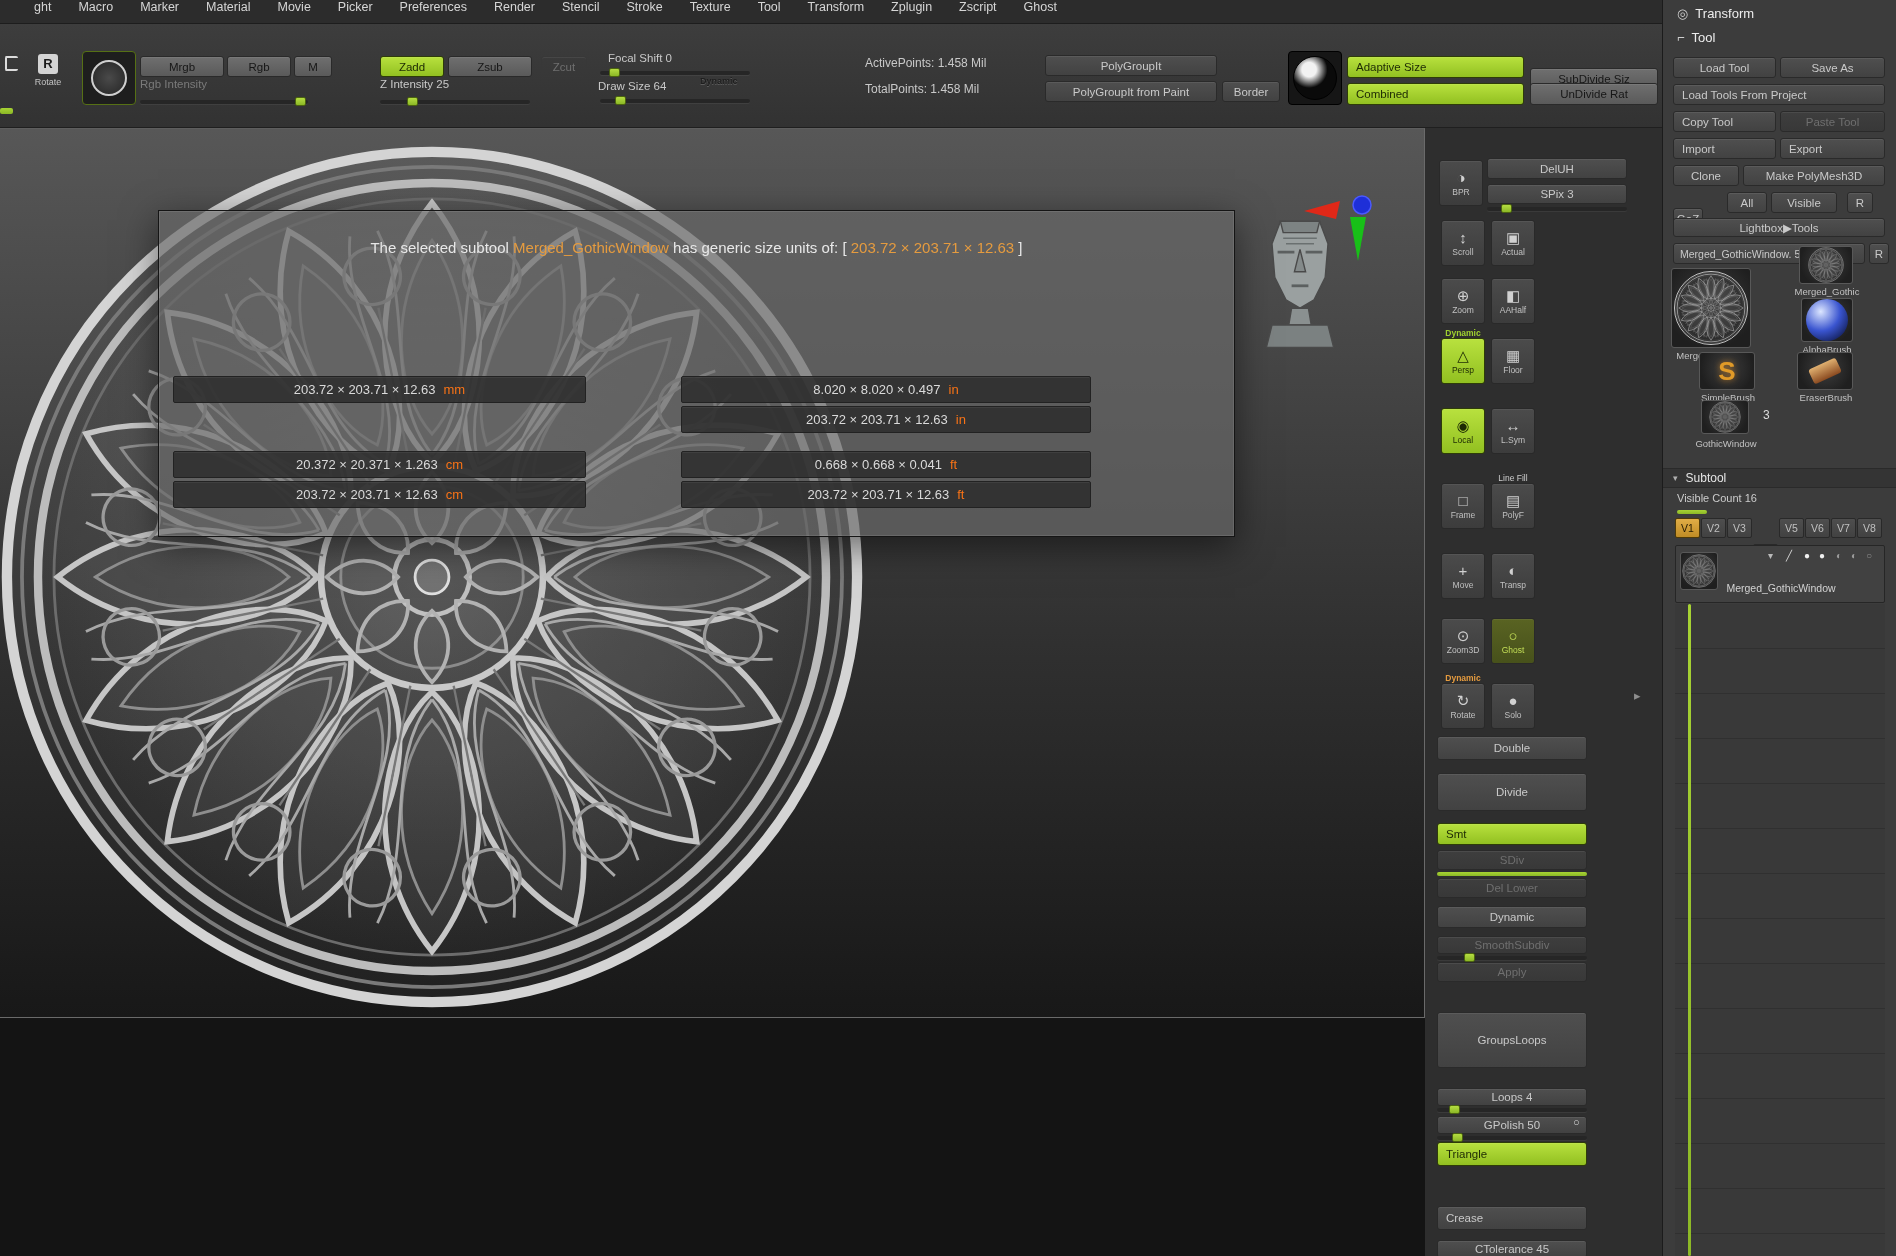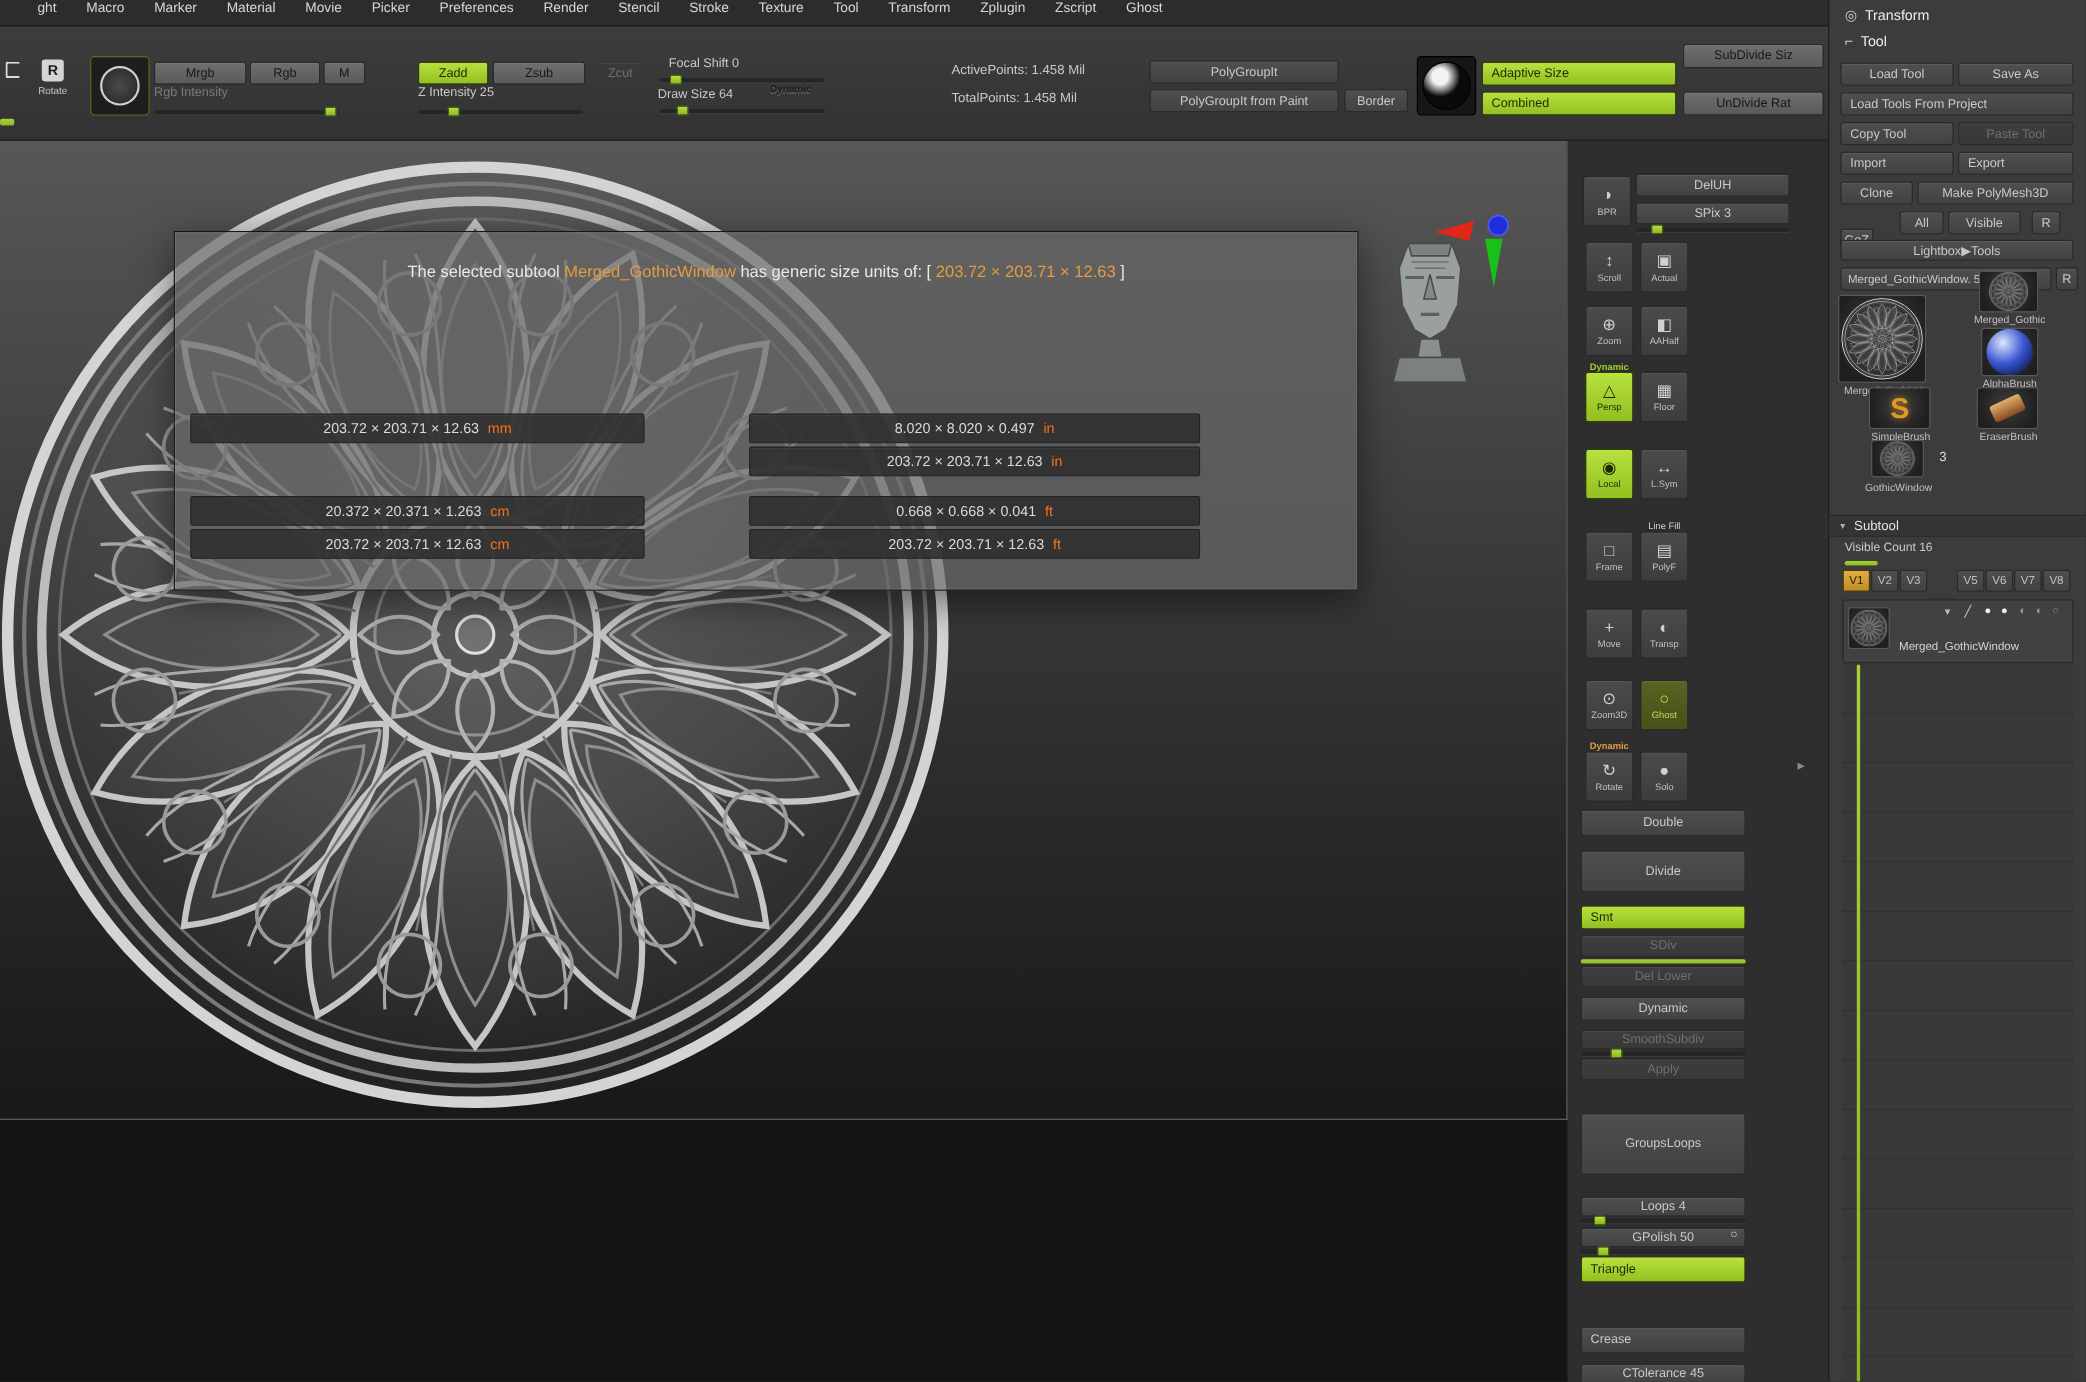--- a/index.html
+++ b/index.html
@@ -352,21 +352,21 @@
     <div class="btn" style="left:1045px;top:57px;width:172px;height:21px">PolyGroupIt from Paint</div>
     <div class="btn" style="left:1222px;top:57px;width:58px;height:21px">Border</div>
 
     <div class="abs" style="left:1288px;top:27px;width:54px;height:54px;background:#161616;border:1px solid #000;border-radius:4px;
                 display:flex;align-items:center;justify-content:center">
       <div class="sphere-bw"></div>
     </div>
 
     <div class="btn green" style="left:1347px;top:32px;width:177px;height:22px;justify-content:flex-start;padding-left:8px">Adaptive Size</div>
     <div class="btn green" style="left:1347px;top:59px;width:177px;height:22px;justify-content:flex-start;padding-left:8px">Combined</div>
-    <div class="btn mid" style="left:1530px;top:16px;width:128px;height:22px">SubDivide Siz</div>
+    <div class="btn mid" style="left:1530px;top:44px;width:128px;height:22px">SubDivide Siz</div>
     <div class="btn mid" style="left:1530px;top:59px;width:128px;height:22px">UnDivide Rat</div>
   </div>
 
   <div class="canvas">
     <div class="document">
       <div class="glow"></div>
       <svg class="abs" style="left:-10px;top:6px" width="884" height="884">
           <use href="#rose-sym"></use>
         </svg>
 

